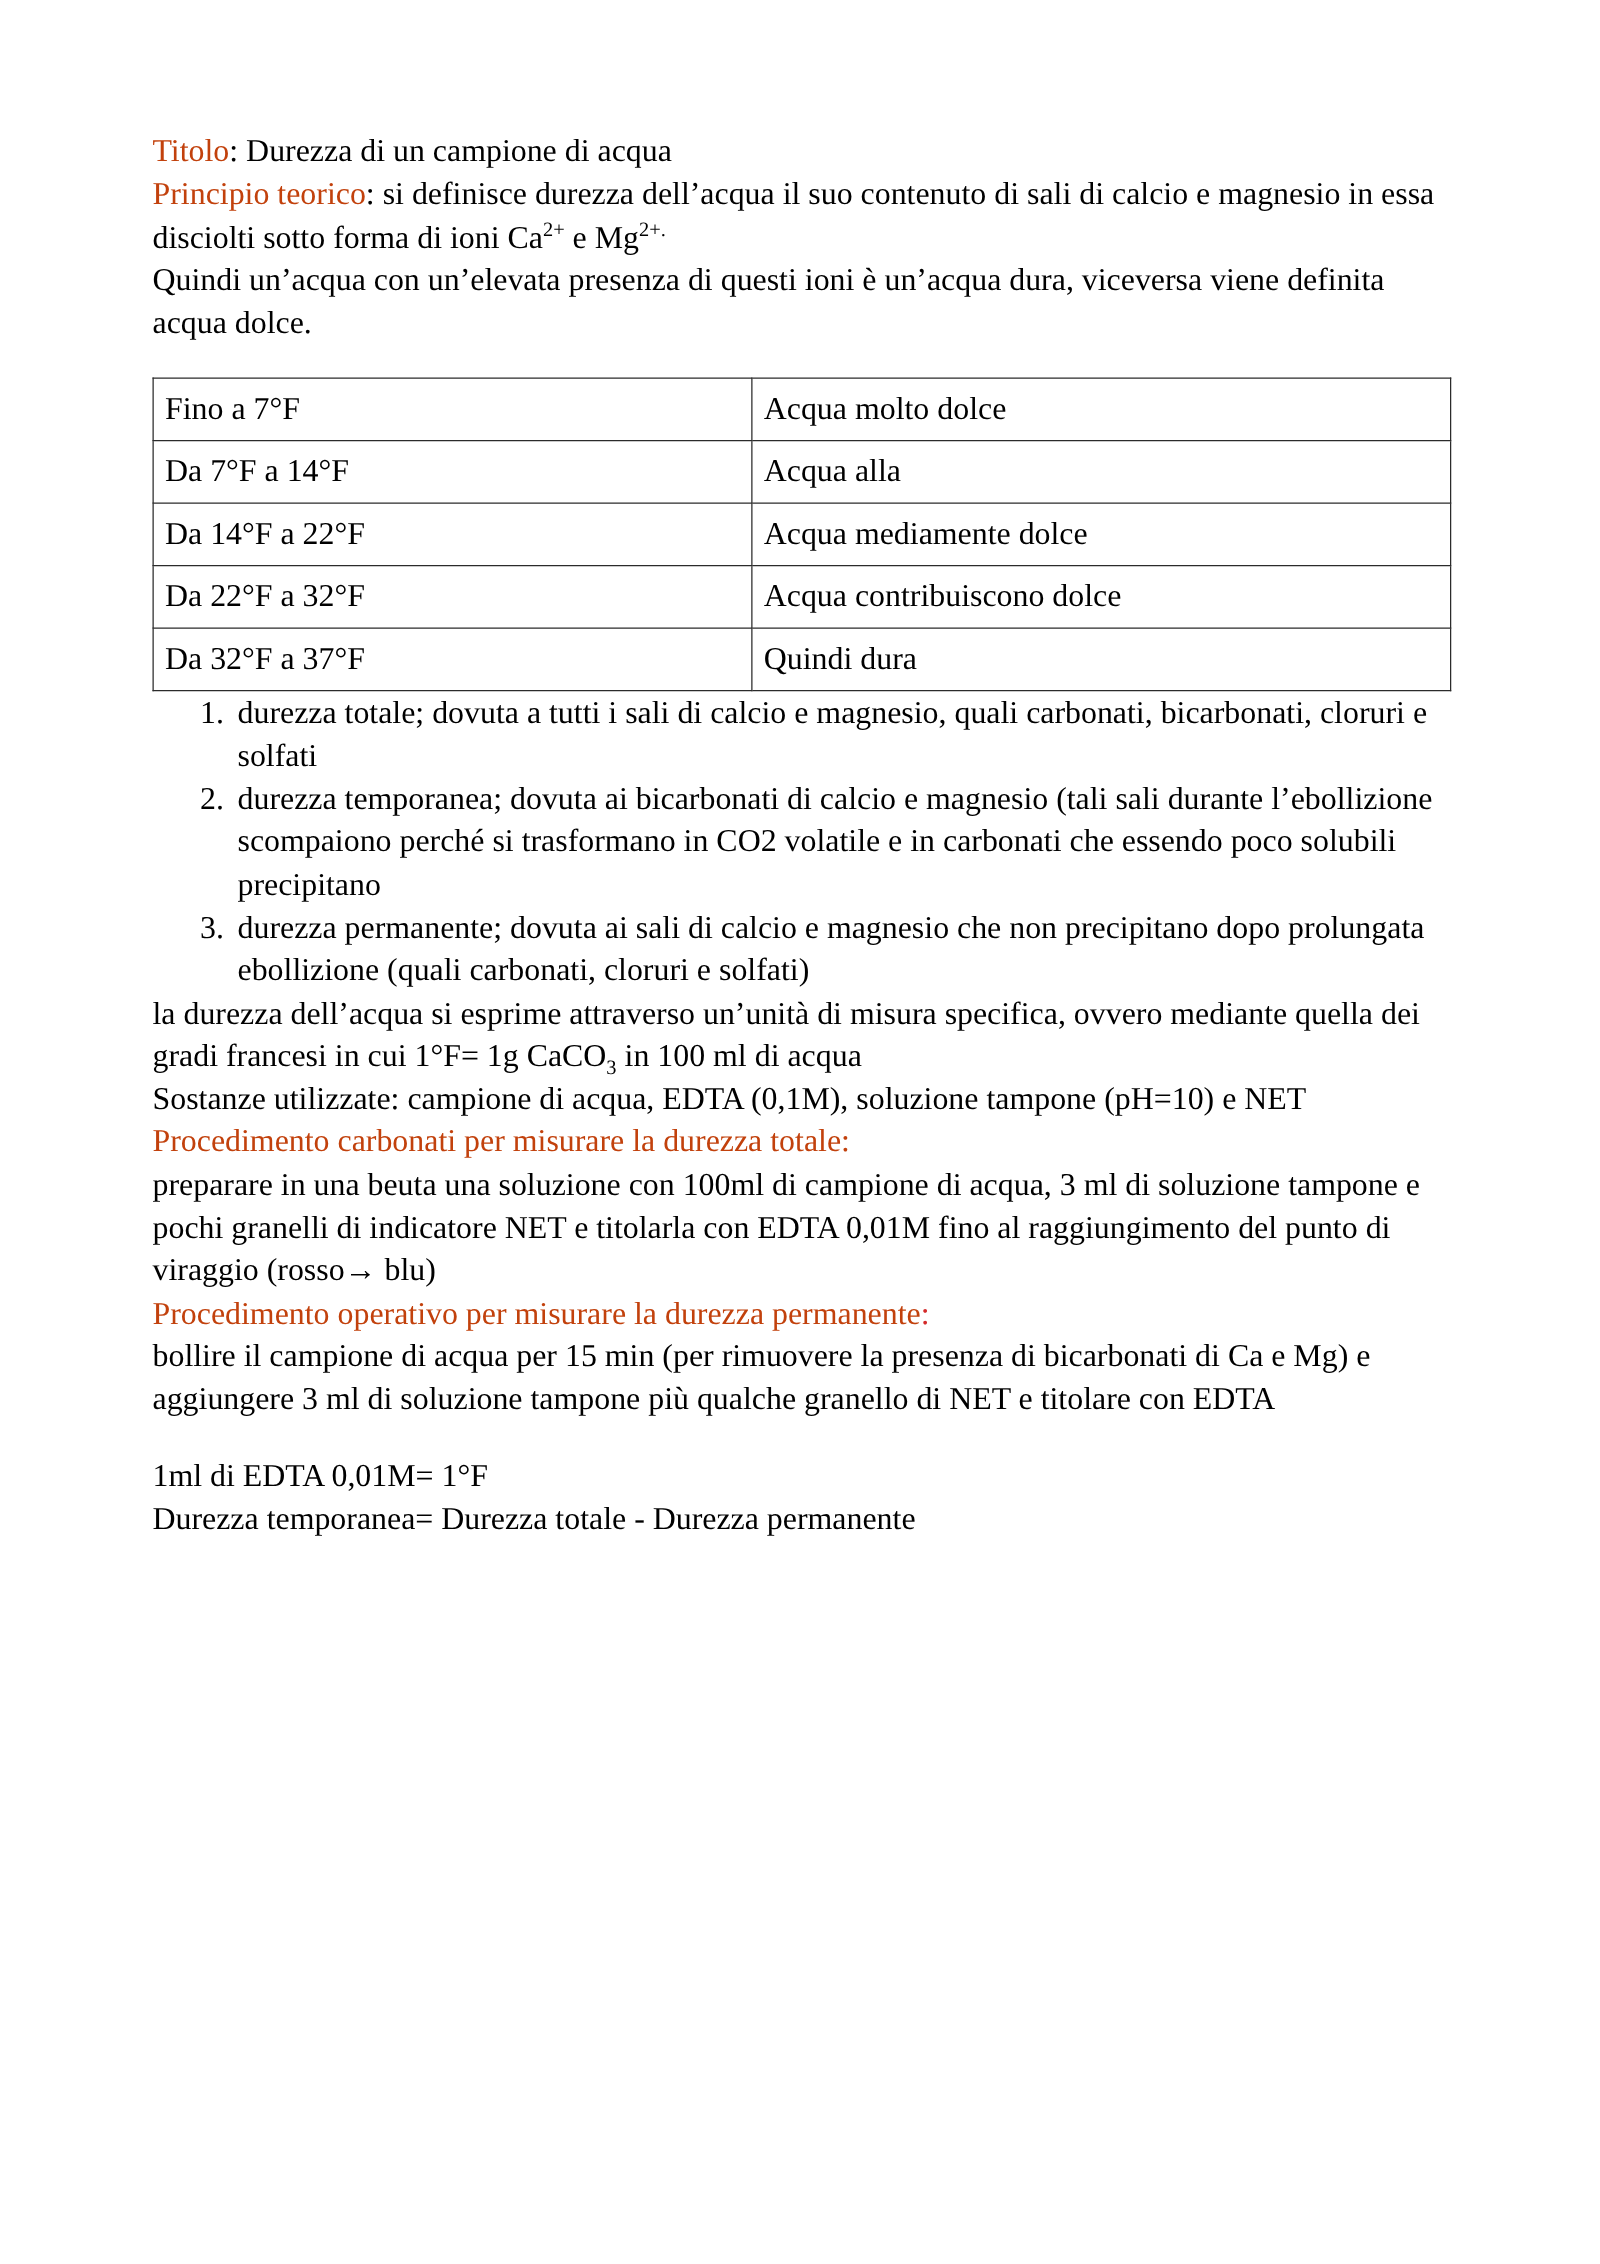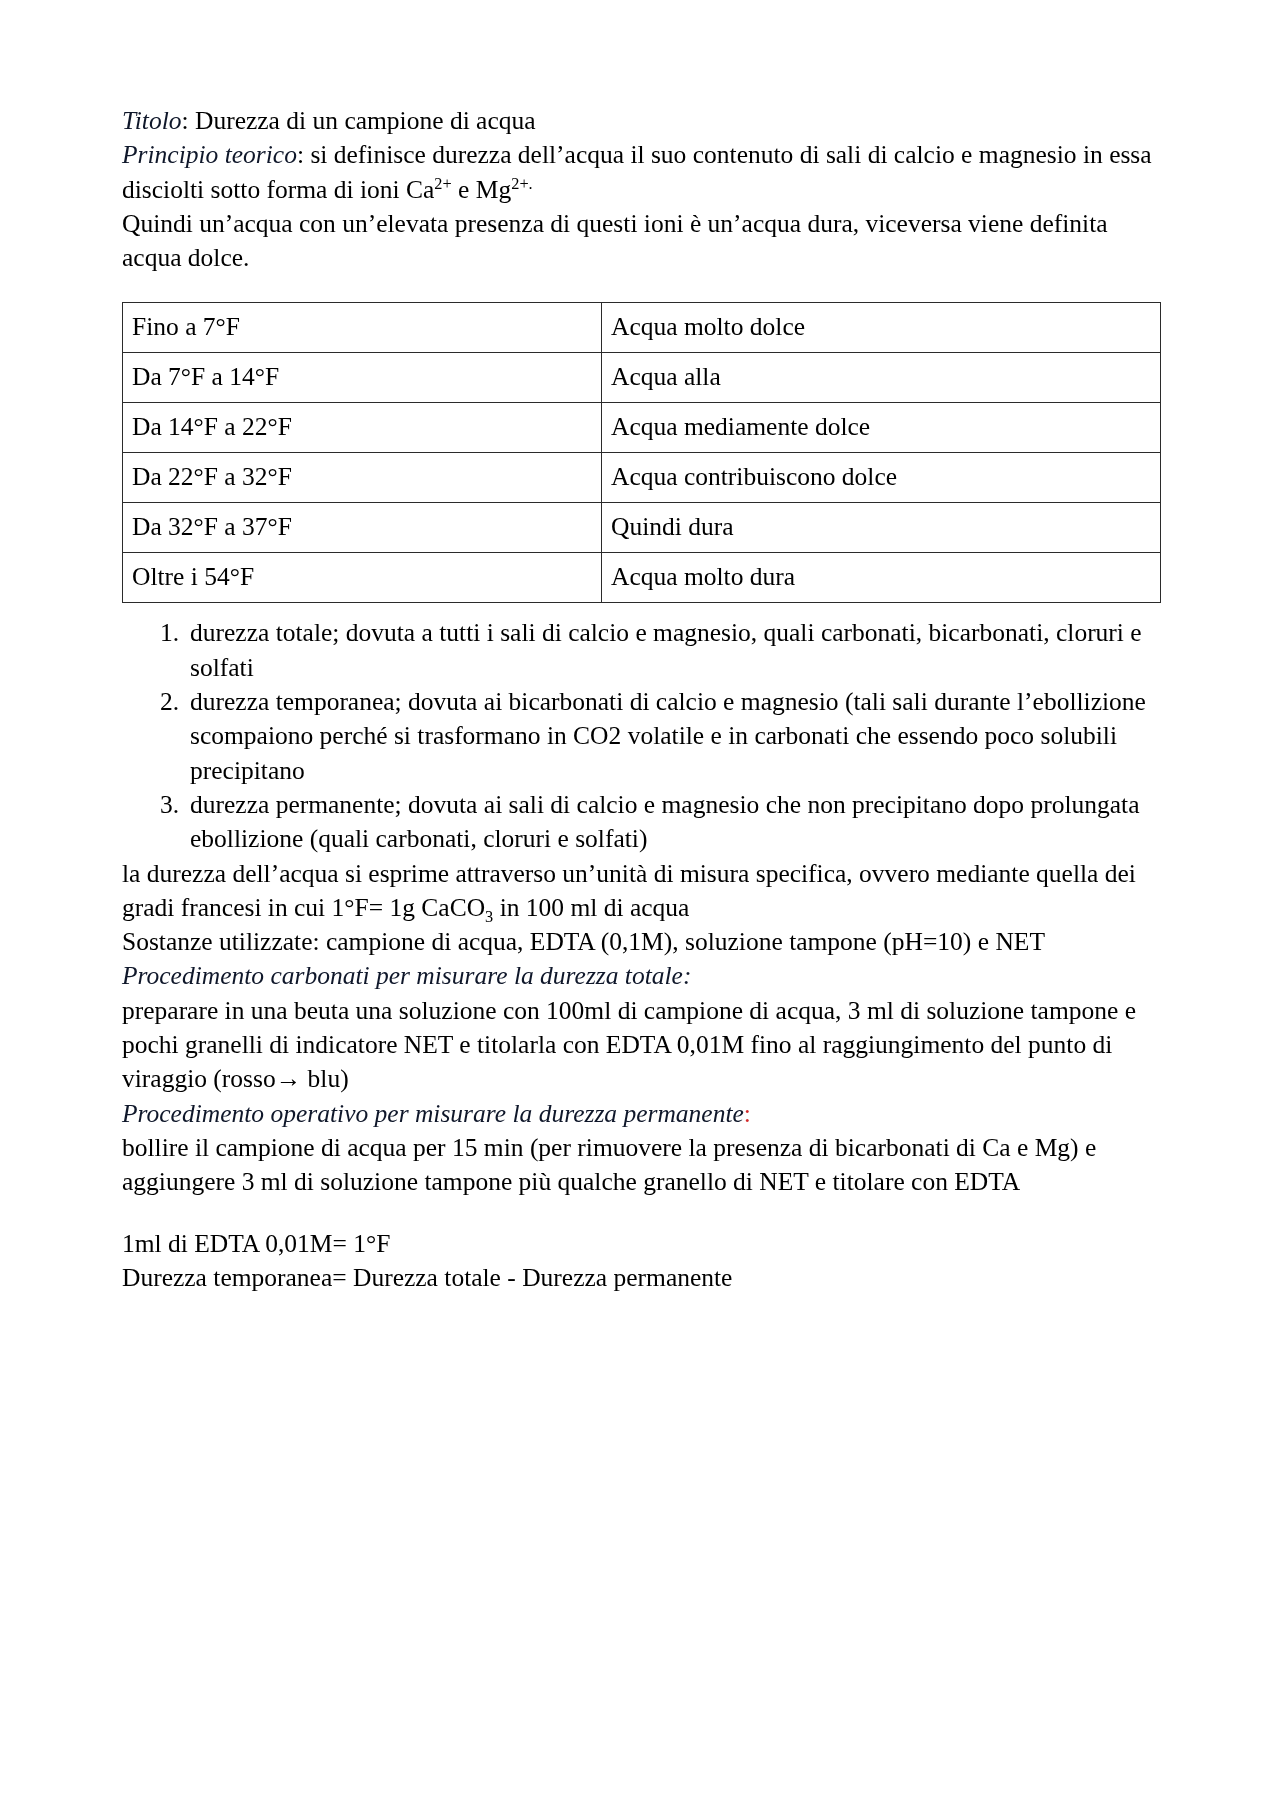--- a/index.html
+++ b/index.html
@@ -24,42 +24,41 @@
   .doc {
     font-size: 25.5px;
     line-height: 1.345;
   }
   p.block {
     margin: 0;
     padding: 0;
     text-align: left;
   }
   .hdr {
-    color: #0f172a;
-    font-style: italic;
+    color: #c2410c;
   }
   .hdr-plain {
     color: #000000;
     font-style: normal;
   }
   sup {
     font-size: 0.64em;
     vertical-align: super;
     line-height: 0;
   }
   sub {
     font-size: 0.64em;
     vertical-align: sub;
     line-height: 0;
   }
   
   table.hardness {
     border-collapse: collapse;
     width: 1018px;
-    margin: 27px 0 13px 0;
+    margin: 27px 0 0 0;
     table-layout: fixed;
   }
   table.hardness td {
     border: 1.6px solid #2b2b2b;
     padding: 7px 0 8px 9px;
     font-size: 25.5px;
     line-height: 1.2;
     vertical-align: middle;
     height: 34px;
   }
@@ -129,24 +128,20 @@
           <td class="c2">Acqua mediamente dolce</td>
         </tr>
         <tr>
           <td class="c1">Da 22°F a 32°F</td>
           <td class="c2">Acqua contribuiscono dolce</td>
         </tr>
         <tr>
           <td class="c1">Da 32°F a 37°F</td>
           <td class="c2">Quindi dura</td>
         </tr>
-        <tr>
-          <td class="c1">Oltre i 54°F</td>
-          <td class="c2">Acqua molto dura</td>
-        </tr>
       </tbody>
     </table>
 
 
     <ol class="types">
       <li>durezza totale; dovuta a tutti i sali di calcio e magnesio, quali carbonati, bicarbonati, cloruri e solfati</li>
       <li>durezza temporanea; dovuta ai bicarbonati di calcio e magnesio (tali sali durante l’ebollizione scompaiono perché si trasformano in CO2 volatile e in carbonati che essendo poco solubili precipitano</li>
       <li>durezza permanente; dovuta ai sali di calcio e magnesio che non precipitano dopo prolungata ebollizione (quali carbonati, cloruri e solfati)</li>
     </ol>
 

